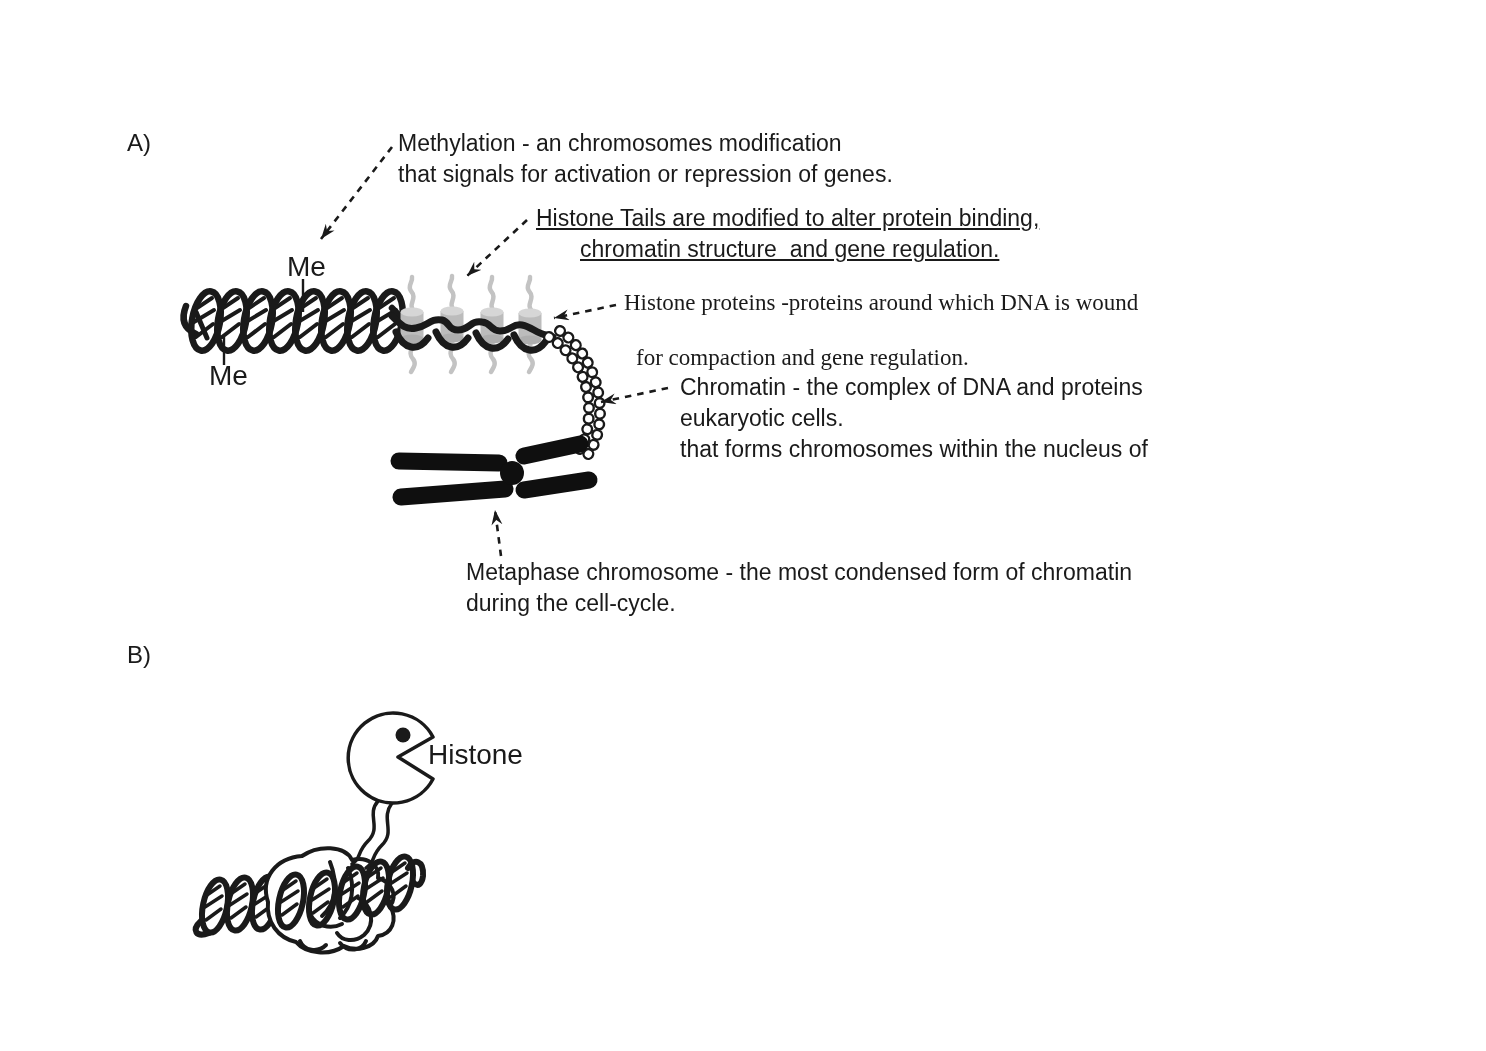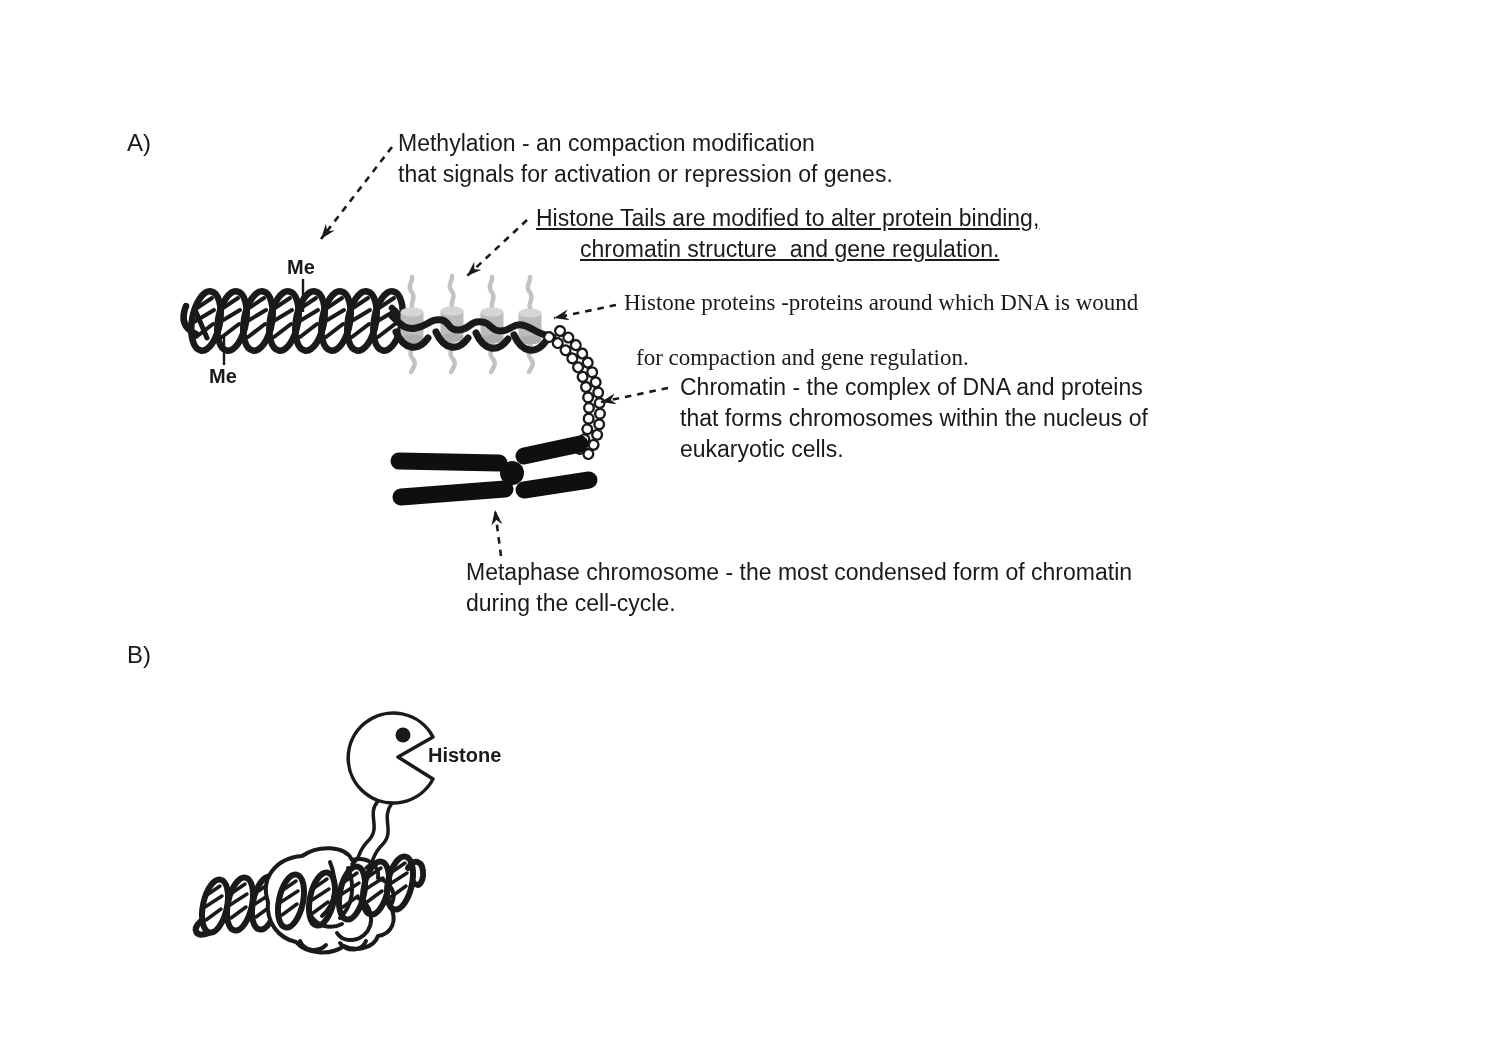--- a/index.html
+++ b/index.html
@@ -4,21 +4,21 @@
 <style>
   html,body{margin:0;padding:0;background:#ffffff;}
   #stage{
     position:relative;width:1486px;height:1051px;background:#ffffff;overflow:hidden;
     font-family:"Liberation Sans", sans-serif;color:#1a1a1a;
   }
   svg{position:absolute;left:0;top:0;}
   .panel-label{position:absolute;font-size:24px;line-height:26px;}
   .ann{position:absolute;font-size:23px;line-height:31px;}
   .ann .line{white-space:pre;}
-  .small-label{position:absolute;font-size:20px;line-height:26px;white-space:pre;font-weight:bold;}
+  .small-label{position:absolute;font-size:28px;line-height:26px;white-space:pre;}
   .ind8{padding-left:8px;margin-left:36px;}
   .ind12{padding-left:12px;margin-top:24px;}
 </style>
 </head>
 <body>
 
 <div id="stage">
 
   <svg width="1486" height="1051" viewBox="0 0 1486 1051">
     <defs>
@@ -149,38 +149,38 @@
         <path d="M392 803 C380 819 396 831 382 845 C370 857 376 862 366 868"></path>
       </g>
       <path d="M433 737 A45 45 0 1 0 433 779 L398 757 Z" fill="#ffffff" stroke="#1a1a1a" stroke-width="3.5" stroke-linejoin="round"></path>
       <circle cx="403" cy="735" r="7.5" fill="#1a1a1a"></circle>
     </g>
   </svg>
 
   <div class="panel-label" style="left:127px;top:130px;">A)</div>
 
   <div class="ann" style="left:398px;top:128px;">
-    <div class="line">Methylation - an compaction modification</div>
+    <div class="line">Methylation - an chromosomes modification</div>
     <div class="line">that signals for activation or repression of genes.</div>
   </div>
 
   <div class="ann" style="left:536px;top:203px;text-decoration:underline;">
     <div class="line">Histone Tails are modified to alter protein binding,</div>
     <div class="line ind8">chromatin structure  and gene regulation.</div>
   </div>
 
   <div class="ann" style="left:624px;top:287px;font-family:Liberation Serif, serif;">
     <div class="line">Histone proteins -proteins around which DNA is wound</div>
     <div class="line ind12">for compaction and gene regulation.</div>
   </div>
 
   <div class="ann" style="left:680px;top:372px;">
     <div class="line">Chromatin - the complex of DNA and proteins</div>
+    <div class="line">eukaryotic cells.</div>
     <div class="line">that forms chromosomes within the nucleus of</div>
-    <div class="line">eukaryotic cells.</div>
   </div>
 
   <div class="ann" style="left:466px;top:557px;">
     <div class="line">Metaphase chromosome - the most condensed form of chromatin</div>
     <div class="line">during the cell-cycle.</div>
   </div>
 
   <div class="small-label" style="left:287px;top:254px;">Me</div>
 
   <div class="small-label" style="left:209px;top:363px;">Me</div>

